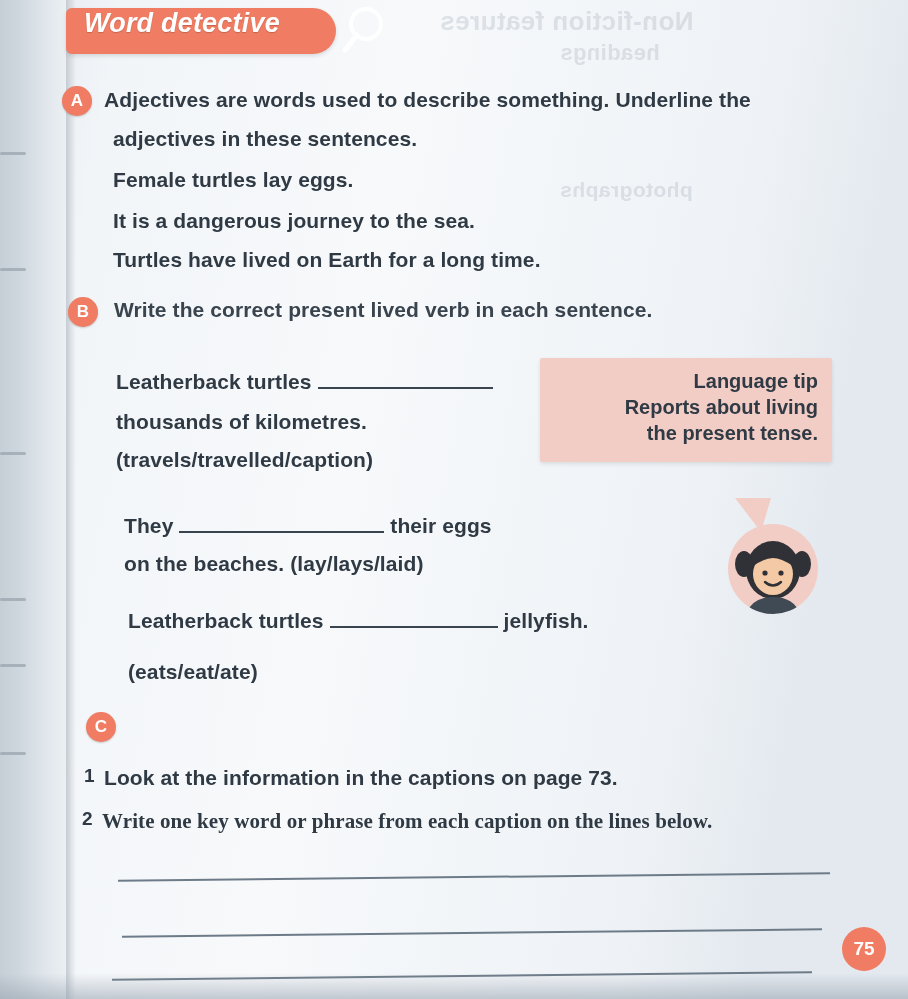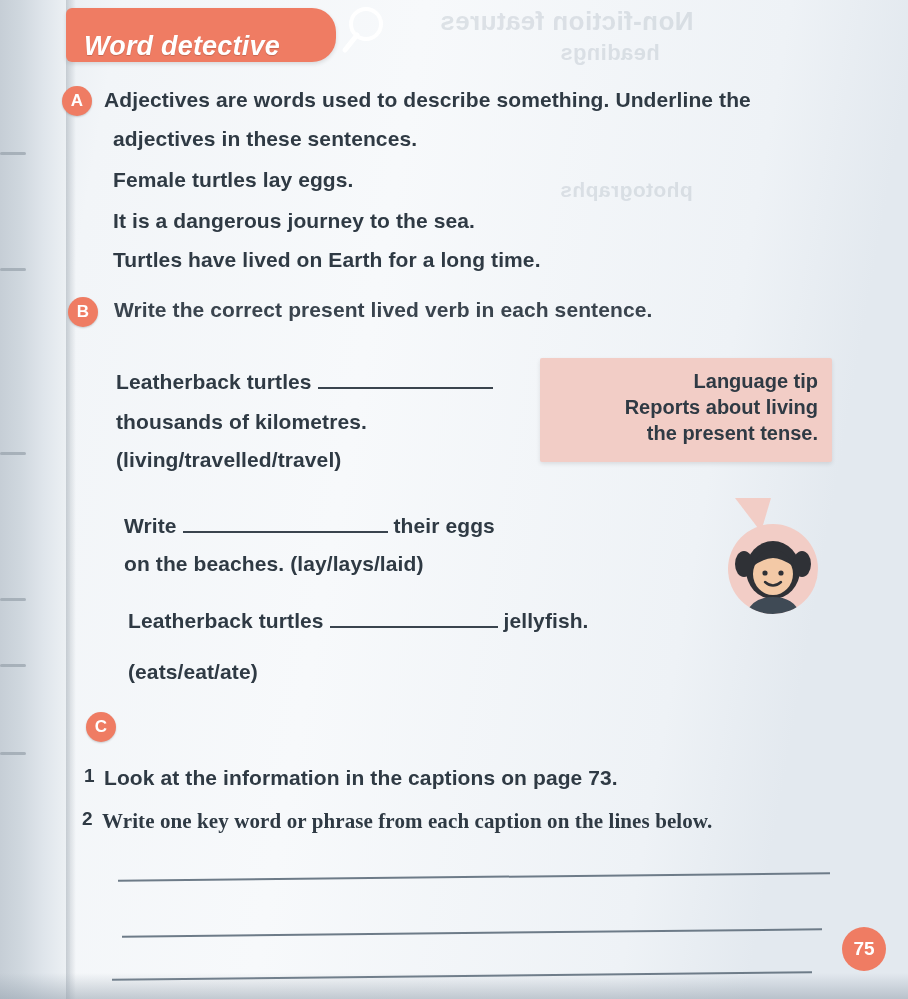--- a/index.html
+++ b/index.html
@@ -56,25 +56,25 @@
     white-space: nowrap;
     pointer-events: none;
   }
 
   
   .banner {
     position: absolute;
     left: 66px;
     top: 8px;
     height: 46px;
-    padding: 8px 56px 0 18px;
+    padding: 0 56px 0 18px;
     background: #ef7c63;
     border-radius: 6px 24px 24px 6px;
     display: flex;
-    align-items: flex-end;
+    align-items: flex-start;
     box-shadow: 0 2px 4px rgba(0,0,0,.12);
   }
   .banner-title {
     color: #fff;
     font-size: 27px;
     font-weight: 700;
     font-style: italic;
     letter-spacing: .2px;
     text-shadow: 0 1px 1px rgba(0,0,0,.18);
   }
@@ -230,24 +230,24 @@
   <div class="txt" style="left:113px; top:246px;">Turtles have lived on Earth for a long time.</div>
 
   <div class="marker" style="left:68px; top:297px;">B</div>
   <div class="txt light" style="left:114px; top:296px;">Write the correct present lived verb in each sentence.</div>
 
   <div class="txt" style="left:116px; top:368px;">
     <span>Leatherback turtles</span>
     <span class="blank" style="width:175px;"></span>
   </div>
   <div class="txt" style="left:116px; top:408px;">thousands of kilometres.</div>
-  <div class="txt" style="left:116px; top:446px;">(living/travelled/travel)</div>
+  <div class="txt" style="left:116px; top:446px;">(travels/travelled/caption)</div>
 
   <div class="txt" style="left:124px; top:512px;">
-    <span>Write</span>
+    <span>They</span>
     <span class="blank" style="width:205px;"></span>
     <span>their eggs</span>
   </div>
   <div class="txt" style="left:124px; top:550px;">on the beaches. (lay/lays/laid)</div>
 
   <div class="txt" style="left:128px; top:607px;text-align:center;">
     <span>Leatherback turtles</span>
     <span class="blank" style="width:168px;"></span>
     <span>jellyfish.</span>
   </div>

